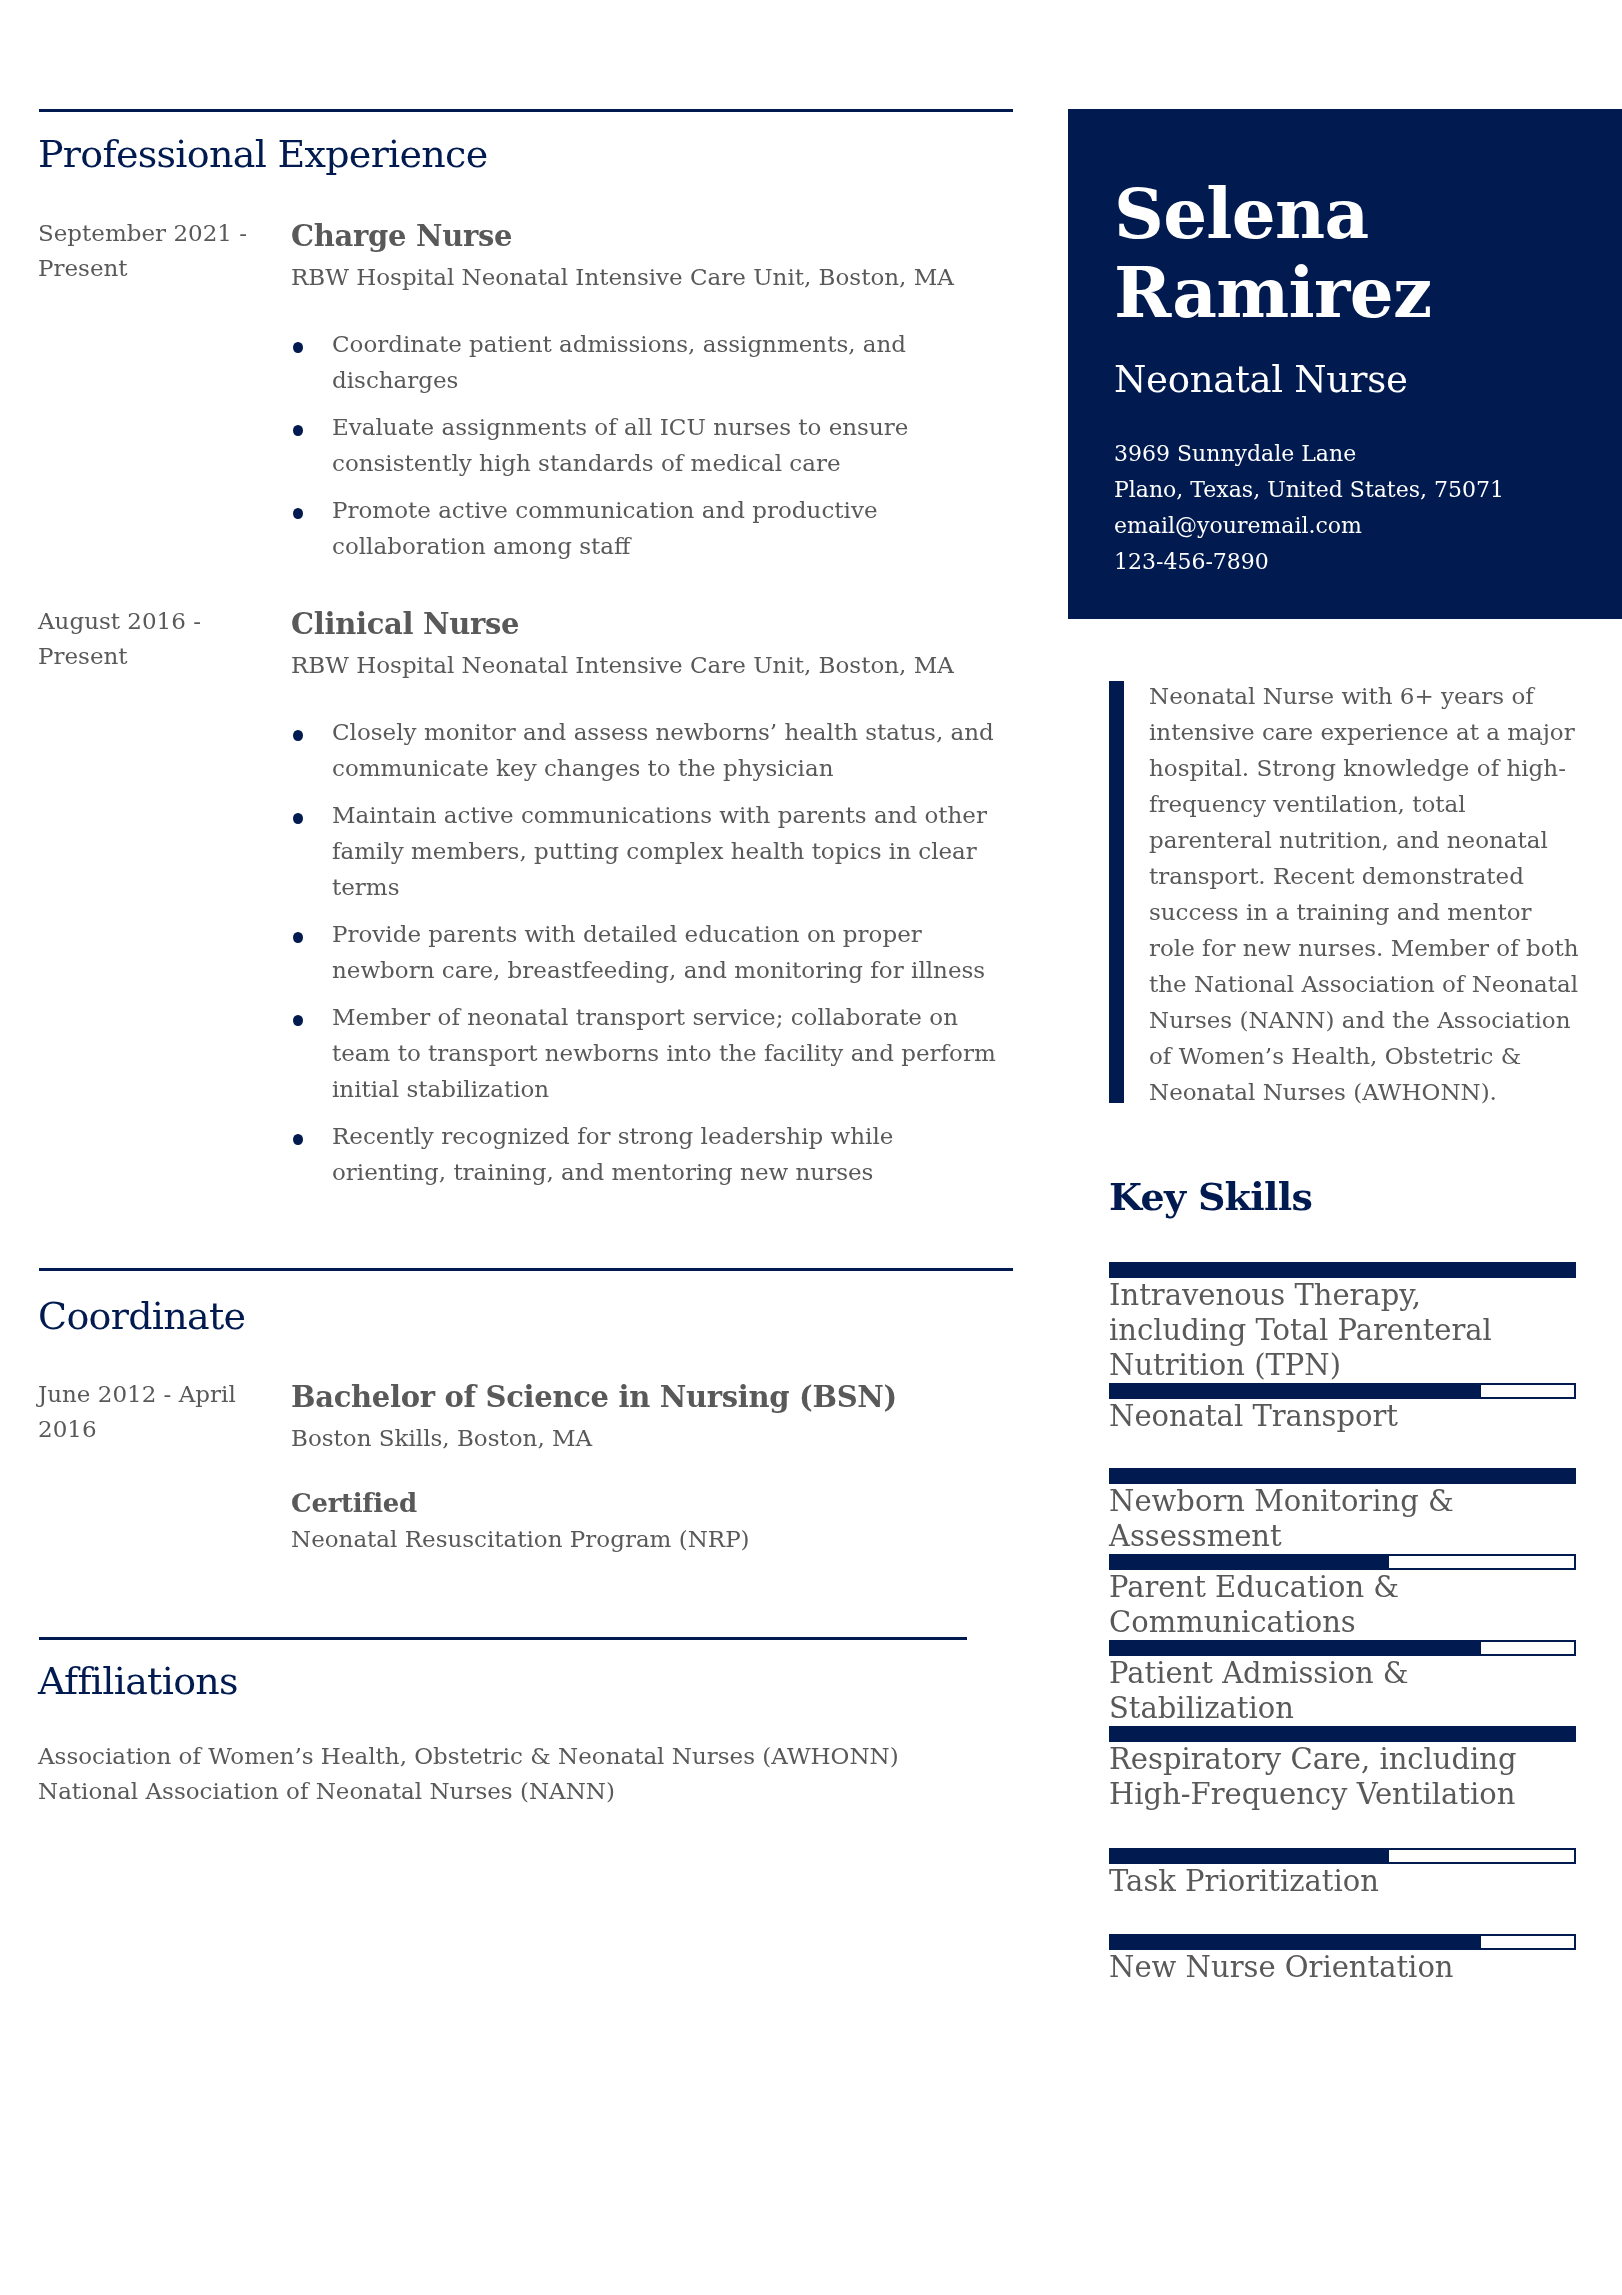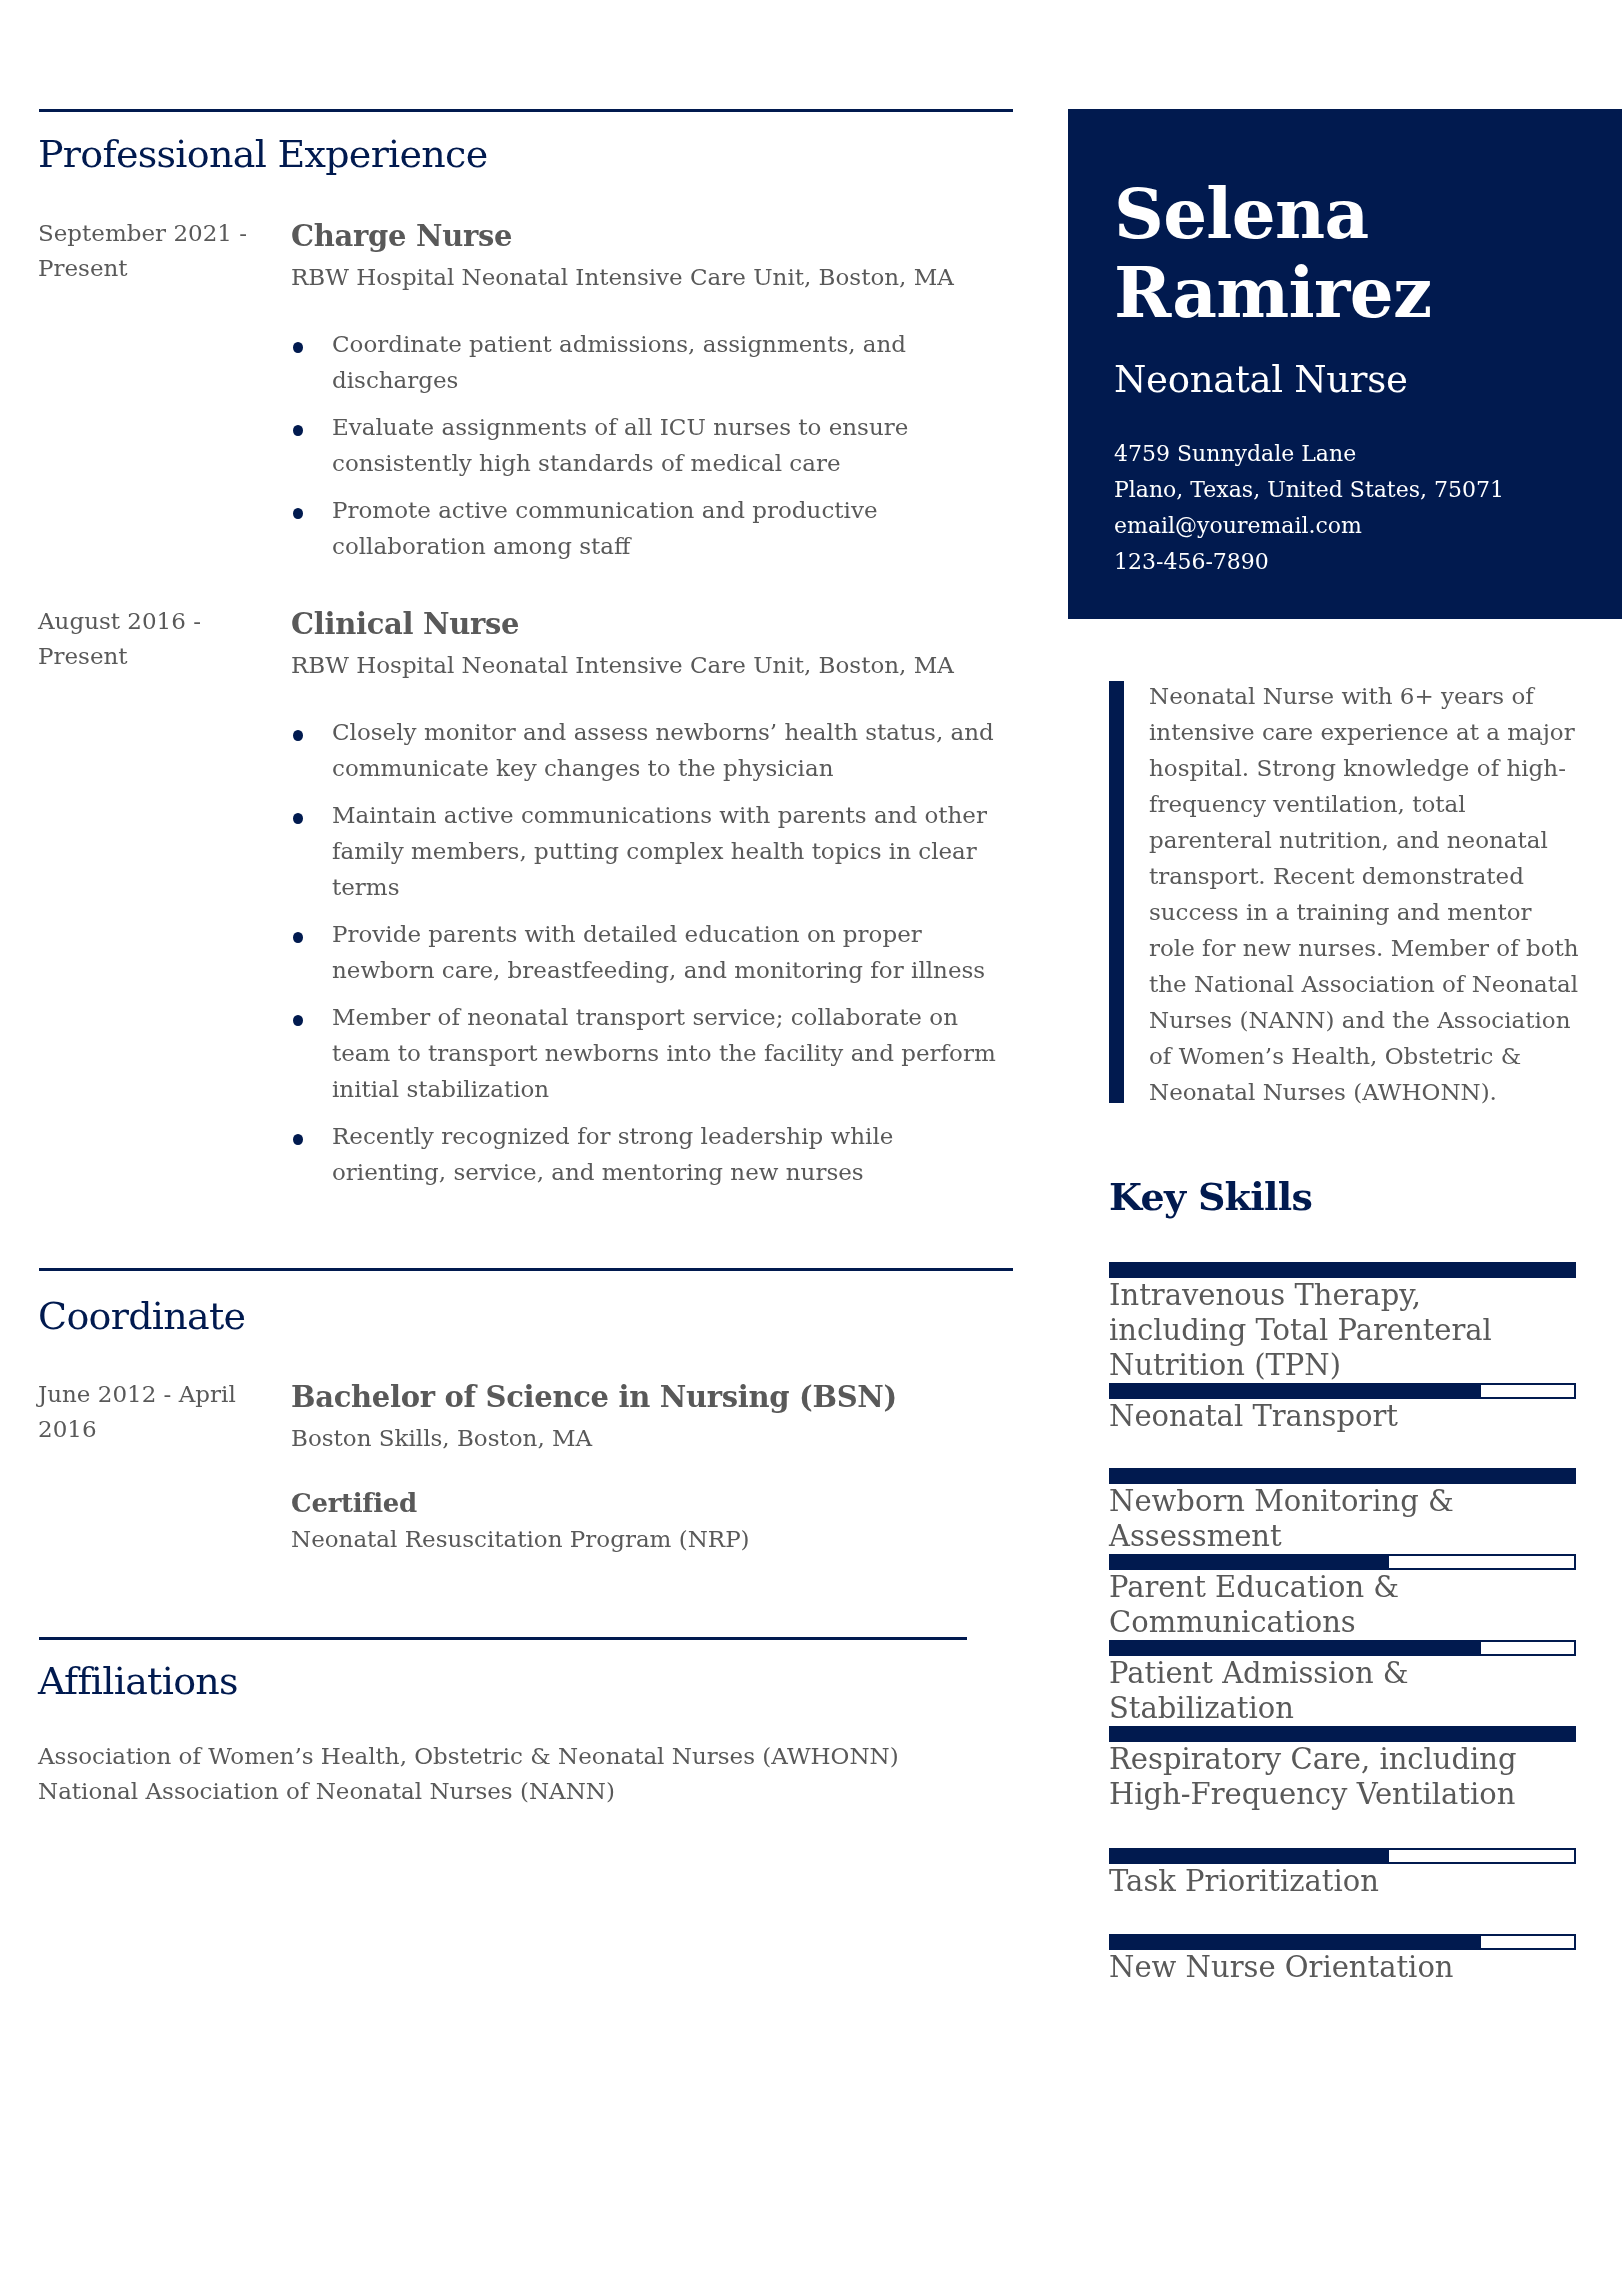--- a/index.html
+++ b/index.html
@@ -53,21 +53,21 @@
   <div>August 2016 -</div>
   <div>Present</div>
 </div>
 <div class="job-title" style="top:609px;">Clinical Nurse</div>
 <div class="org" style="top:652px;">RBW Hospital Neonatal Intensive Care Unit, Boston, MA</div>
 <ul class="bullets" style="top:714px;">
   <li><span class="dot"></span><span>Closely monitor and assess newborns’ health status, and communicate key changes to the physician</span></li>
   <li><span class="dot"></span><span>Maintain active communications with parents and other family members, putting complex health topics in clear terms</span></li>
   <li><span class="dot"></span><span>Provide parents with detailed education on proper newborn care, breastfeeding, and monitoring for illness</span></li>
   <li><span class="dot"></span><span>Member of neonatal transport service; collaborate on team to transport newborns into the facility and perform initial stabilization</span></li>
-  <li><span class="dot"></span><span>Recently recognized for strong leadership while orienting, service, and mentoring new nurses</span></li>
+  <li><span class="dot"></span><span>Recently recognized for strong leadership while orienting, training, and mentoring new nurses</span></li>
 </ul>
 
 <div class="rule" style="left:39px; top:1268px; width:974px;"></div>
 <h2 class="section-title" style="top:1297px;">Coordinate</h2>
 <div class="date" style="top:1377px;">
   <div>June 2012 - April</div>
   <div>2016</div>
 </div>
 <div class="job-title" style="top:1382px;">Bachelor of Science in Nursing (BSN)</div>
 <div class="org" style="top:1425px;">Boston Skills, Boston, MA</div>
@@ -81,21 +81,21 @@
   <div>National Association of Neonatal Nurses (NANN)</div>
 </div>
 
 <div class="header-box">
   <div class="name">
     <div>Selena</div>
     <div>Ramirez</div>
   </div>
   <div class="role">Neonatal Nurse</div>
   <div class="contact">
-    <div>4759 Sunnydale Lane</div>
+    <div>3969 Sunnydale Lane</div>
     <div>Plano, Texas, United States, 75071</div>
     <div>email@youremail.com</div>
     <div>123-456-7890</div>
   </div>
 </div>
 
 <div class="summary-bar"></div>
 <div class="summary">Neonatal Nurse with 6+ years of intensive care experience at a major hospital. Strong knowledge of high-frequency ventilation, total parenteral nutrition, and neonatal transport. Recent demonstrated success in a training and mentor role for new nurses. Member of both the National Association of Neonatal Nurses (NANN) and the Association of Women’s Health, Obstetric &amp; Neonatal Nurses (AWHONN).</div>
 
 <h2 class="skills-title">Key Skills</h2>

